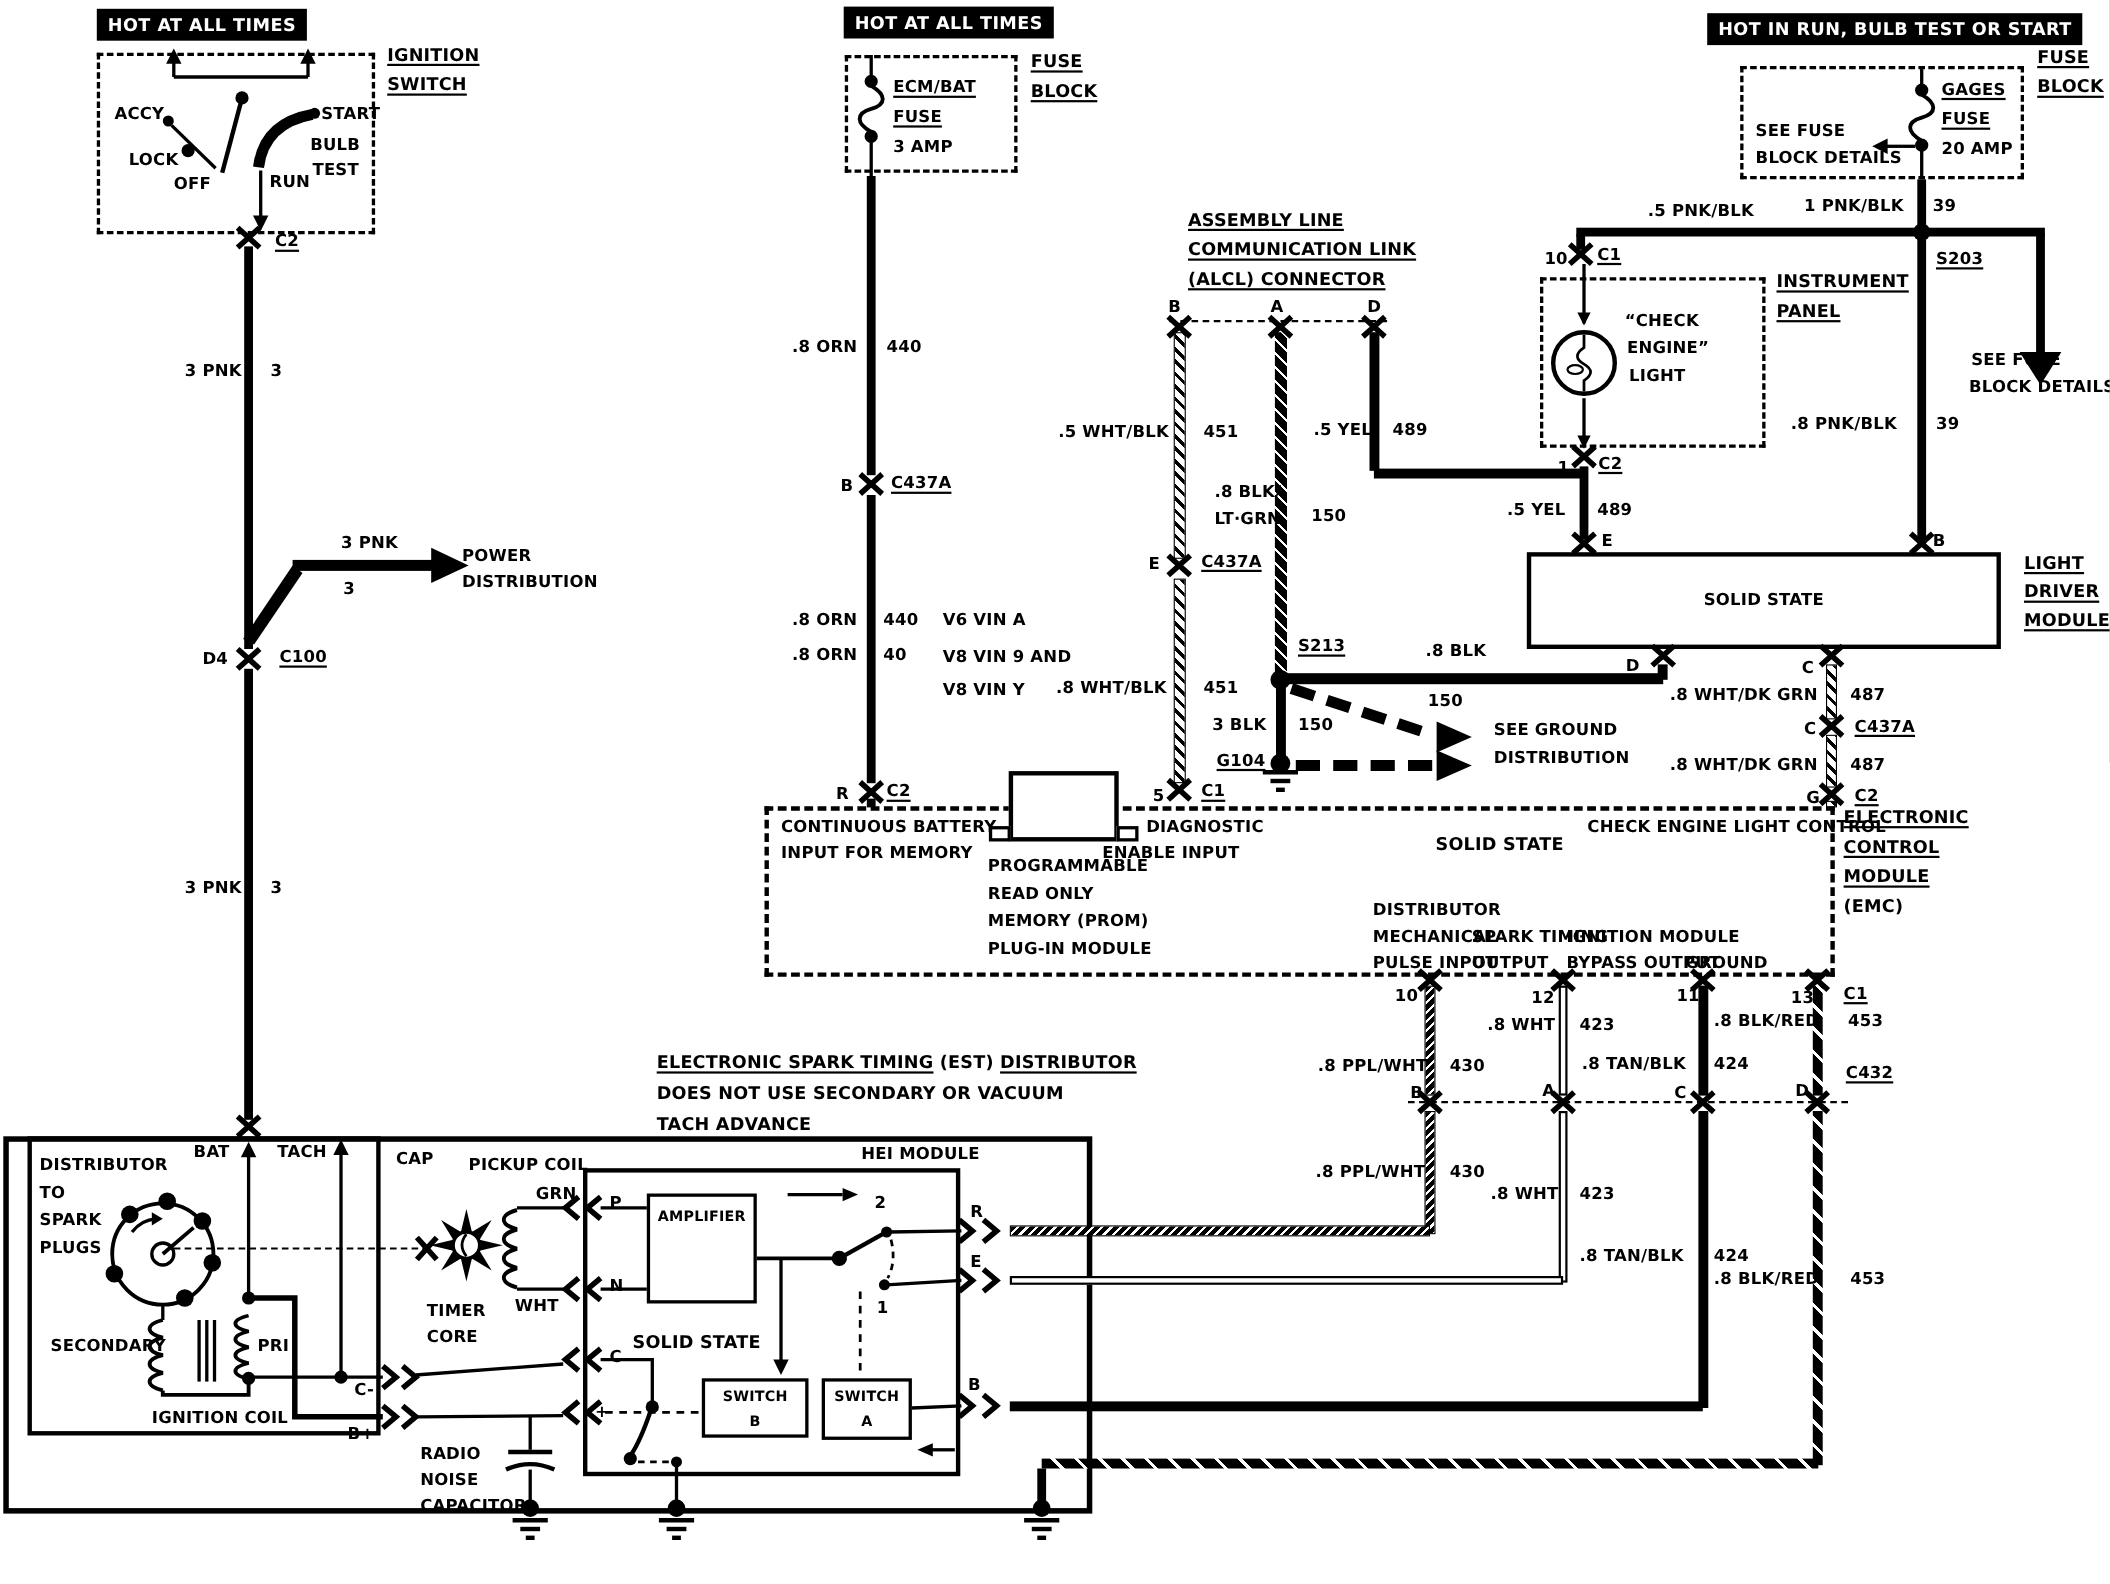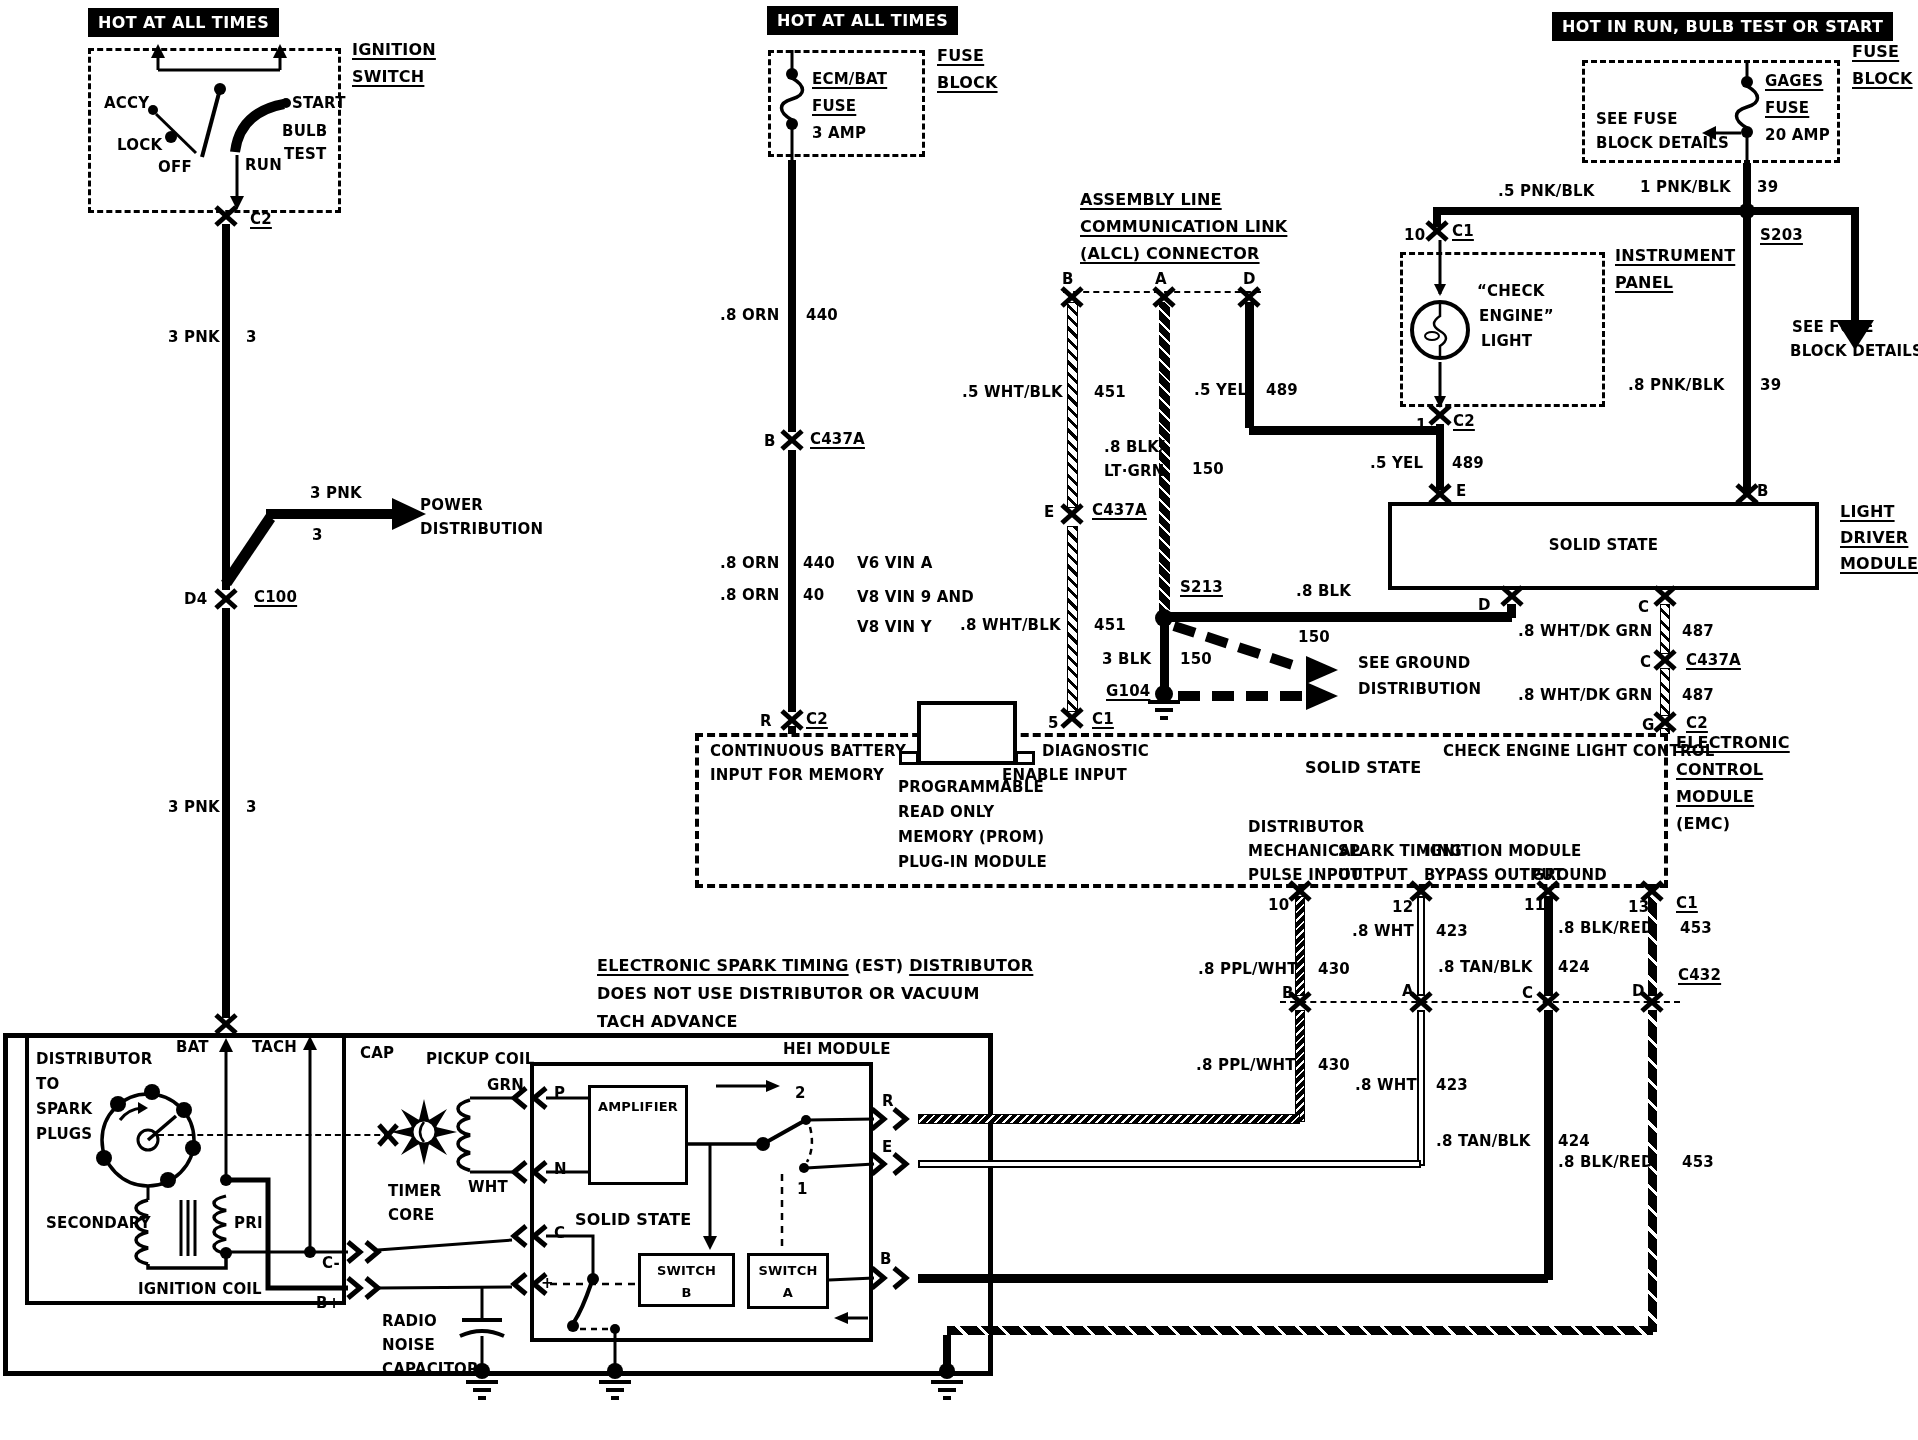--- a/index.html
+++ b/index.html
@@ -481,21 +481,21 @@
   <div class="lbl" style="left:1196px;top:1058px">.8 PPL/WHT</div>
   <div class="lbl" style="left:1318px;top:1058px">430</div>
   <div class="lbl" style="left:1355px;top:1078px">.8 WHT</div>
   <div class="lbl" style="left:1436px;top:1078px">423</div>
   <div class="lbl" style="left:1436px;top:1134px">.8 TAN/BLK</div>
   <div class="lbl" style="left:1558px;top:1134px">424</div>
   <div class="lbl" style="left:1558px;top:1155px">.8 BLK/RED</div>
   <div class="lbl" style="left:1682px;top:1155px">453</div>
 
   <div class="lbl big" style="left:597px;top:958px"><span class="u">ELECTRONIC SPARK TIMING</span><span> (EST) </span><span class="u">DISTRIBUTOR</span></div>
-  <div class="lbl big" style="left:597px;top:986px">DOES NOT USE DISTRIBUTOR OR VACUUM</div>
+  <div class="lbl big" style="left:597px;top:986px">DOES NOT USE SECONDARY OR VACUUM</div>
   <div class="lbl big" style="left:597px;top:1014px">TACH ADVANCE</div>
 
   <div class="lbl" style="left:36px;top:1052px">DISTRIBUTOR</div>
   <div class="lbl" style="left:36px;top:1077px">TO</div>
   <div class="lbl" style="left:36px;top:1102px">SPARK</div>
   <div class="lbl" style="left:36px;top:1127px">PLUGS</div>
   <div class="lbl" style="left:176px;top:1040px">BAT</div>
   <div class="lbl" style="left:252px;top:1040px">TACH</div>
   <div class="lbl" style="left:360px;top:1046px">CAP</div>
   <div class="lbl" style="left:46px;top:1216px">SECONDARY</div>

